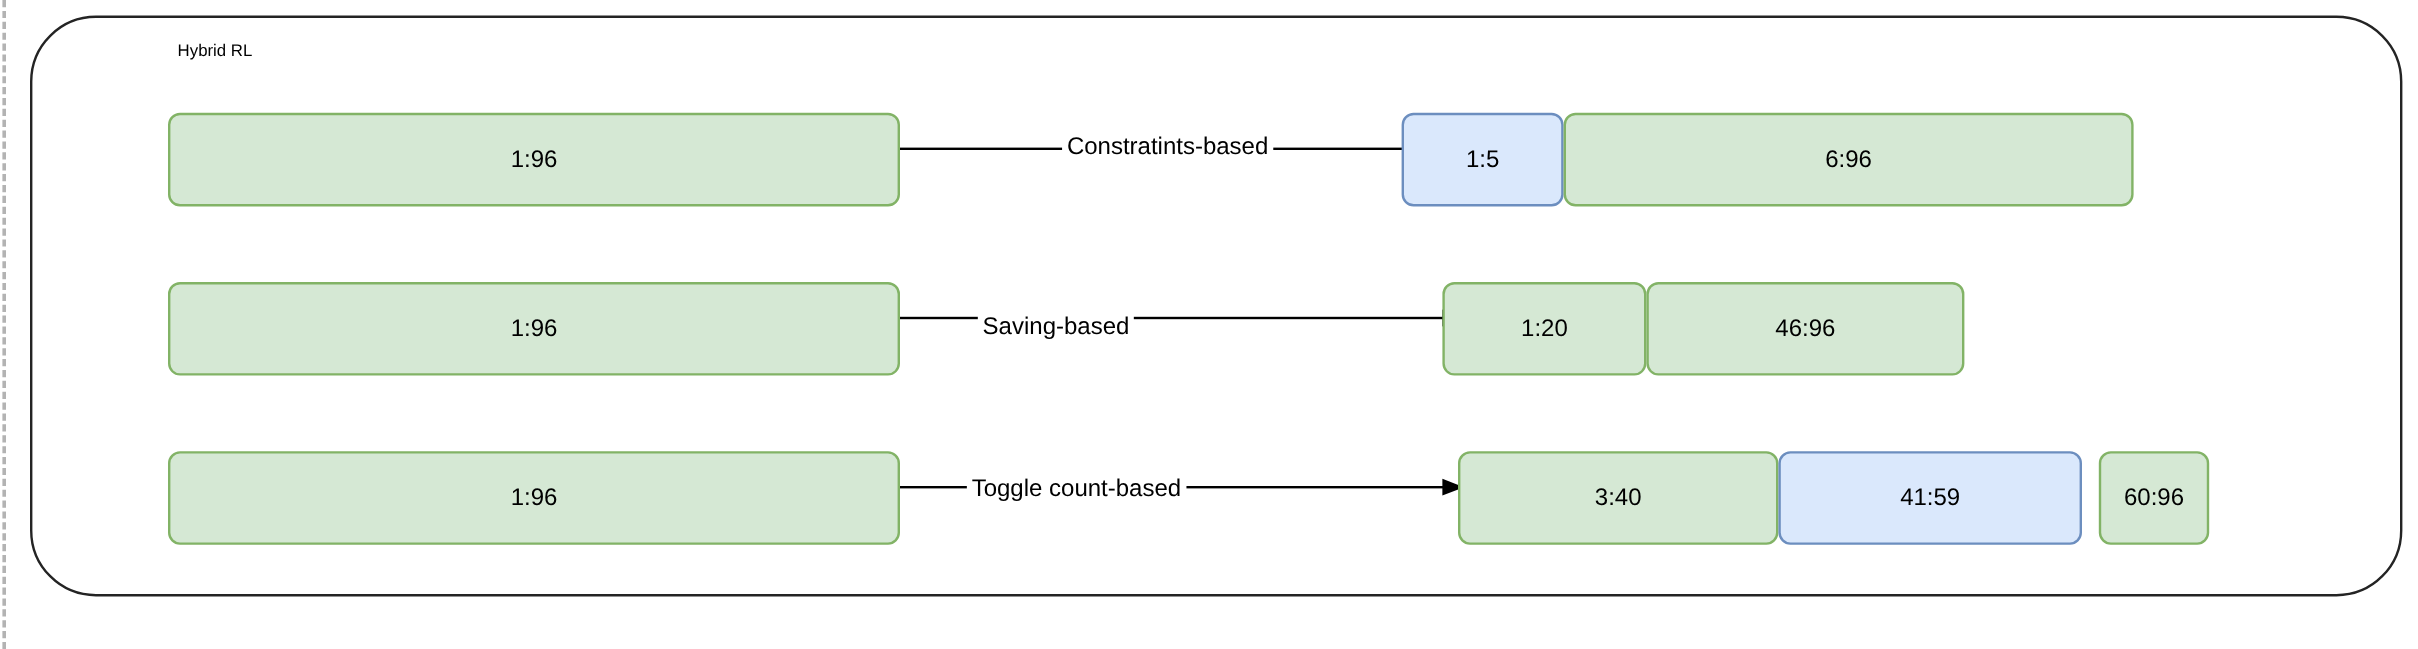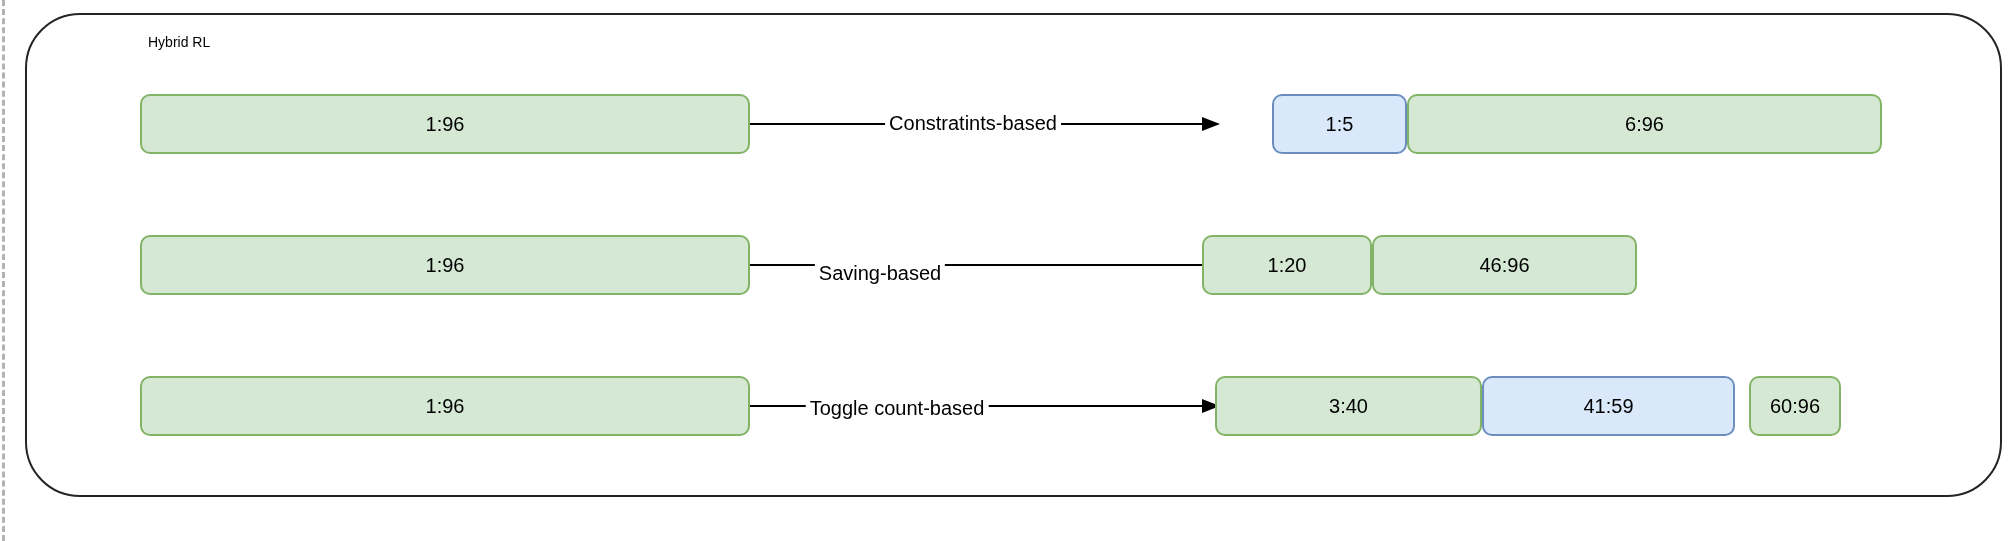--- a/index.html
+++ b/index.html
@@ -32,21 +32,21 @@
     box-sizing:border-box;
     background:transparent;
   }
   .frame-title{
     position:absolute;left:148px;top:29px;
     font-size:14px;line-height:26px;
     white-space:nowrap;
   }
   .node{
     position:absolute;
-    height:60px;
+    height:78px;
     box-sizing:border-box;
     border:2px solid var(--node-green-stroke);
     border-radius:10px;
     background:var(--node-green-fill);
     display:flex;align-items:center;justify-content:center;
     font-size:20px;
   }
   .src{left:140px;width:610px;}
   .src.r1{top:94px}.src.r2{top:235px}.src.r3{top:376px}
   .edge{
@@ -66,21 +66,21 @@
     transform:translate(-50%,-50%);
     background:var(--page-bg);
     padding:1px 4px;
     font-size:20px;
     white-space:nowrap;
   }
   .edge-label.r1{left:973px;top:123px}
   .edge-label.r2{left:880px;top:273px}
   .edge-label.r3{left:897px;top:408px}
   .targets{position:absolute;display:flex;}
-  .targets.r1{left:1272px;top:94px}
+  .targets.r1{left:1168px;top:94px}
   .targets.r2{left:1202px;top:235px}
   .targets.r3{left:1215px;top:376px}
   .seg{position:static;flex:0 0 auto;}
   .seg.blue{background:var(--node-blue-fill);border-color:var(--node-blue-stroke);}
   .r1s1{width:135px}.r1s2{width:475px}
   .r2s1{width:170px}.r2s2{width:182px}.r2s3{width:265px}
   .r3s1{width:267px}.r3s2{width:253px}.r3s3{width:92px;margin-left:14px}
 </style>
 </head>
 <body>

